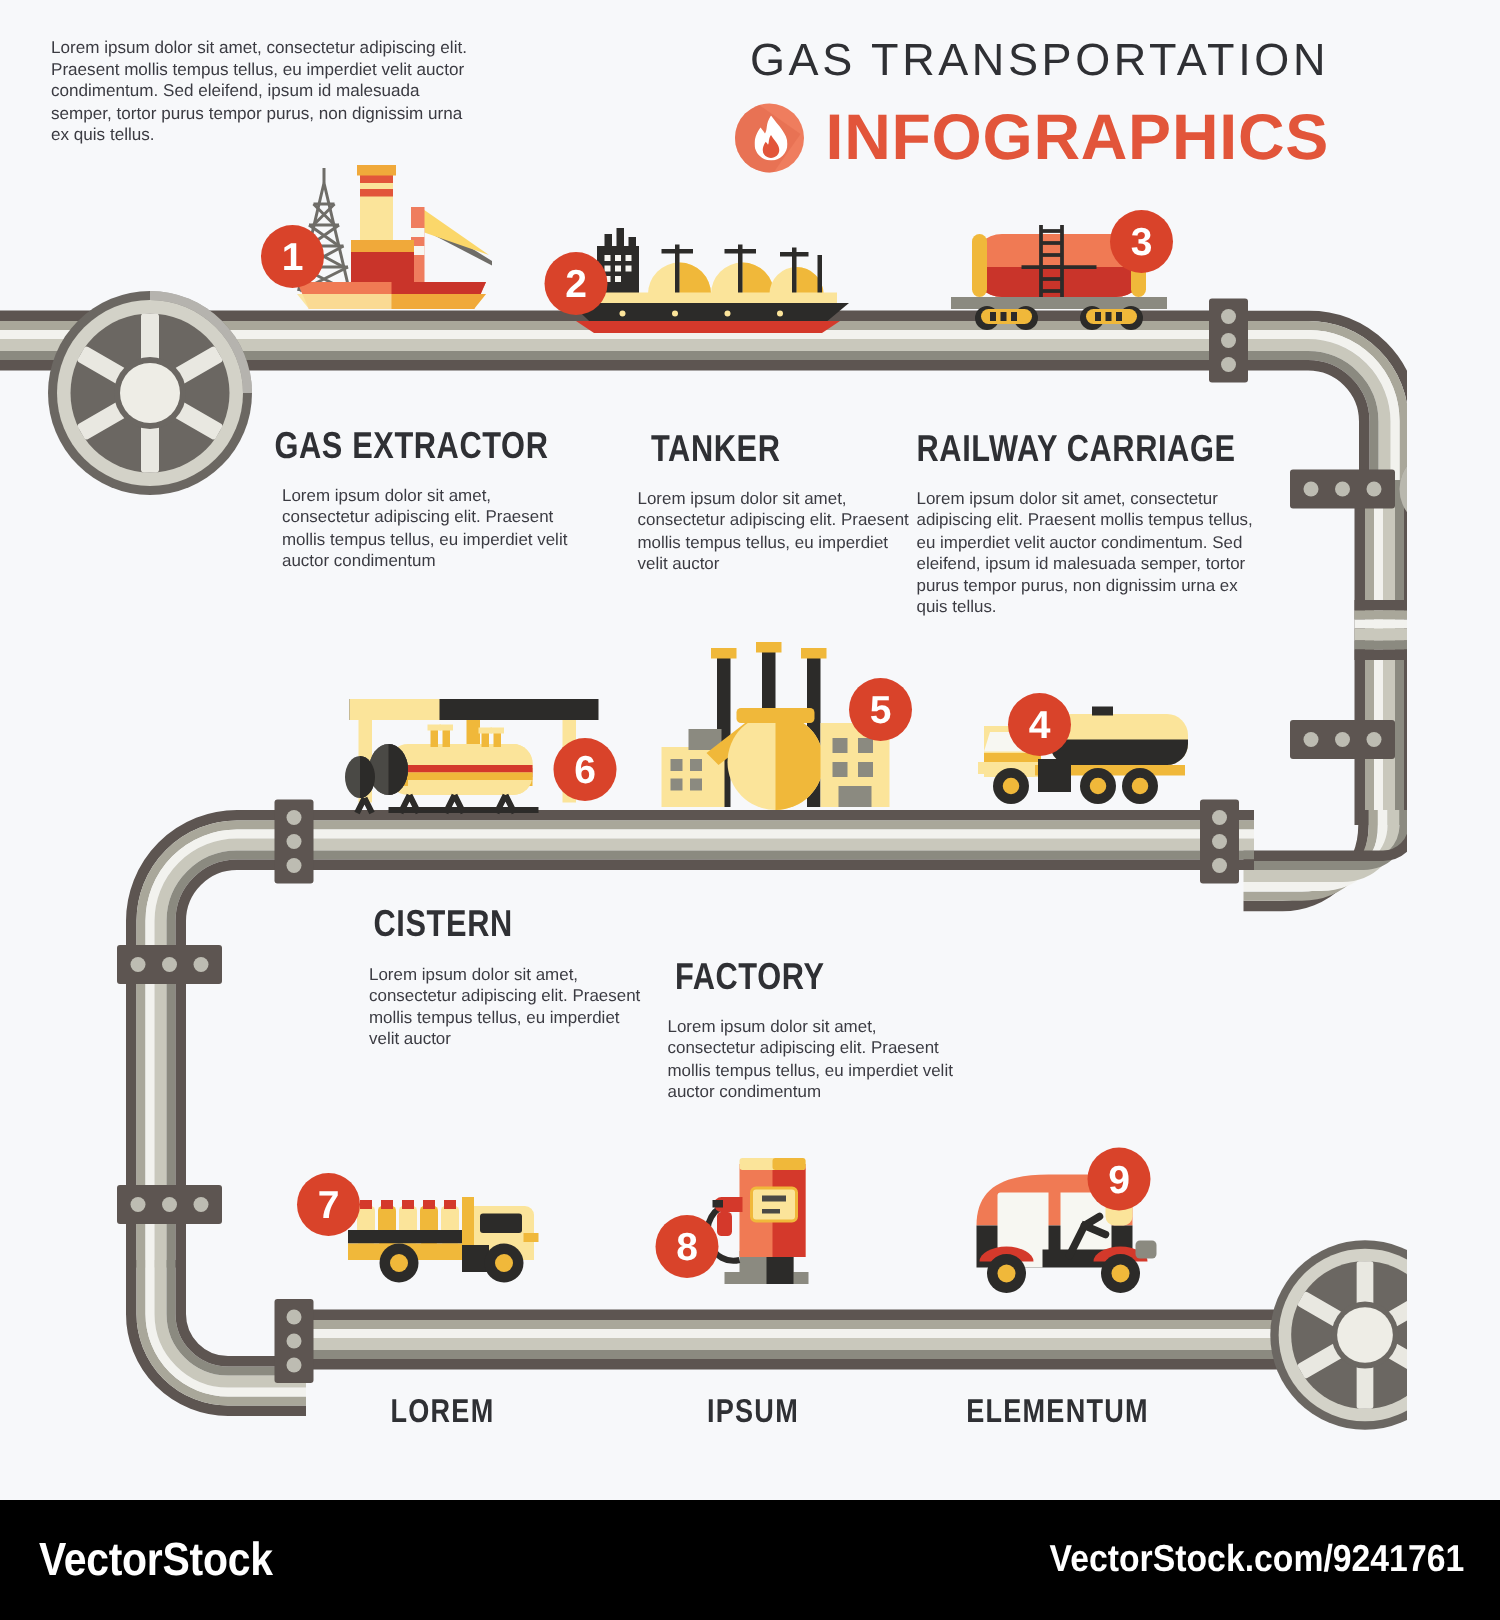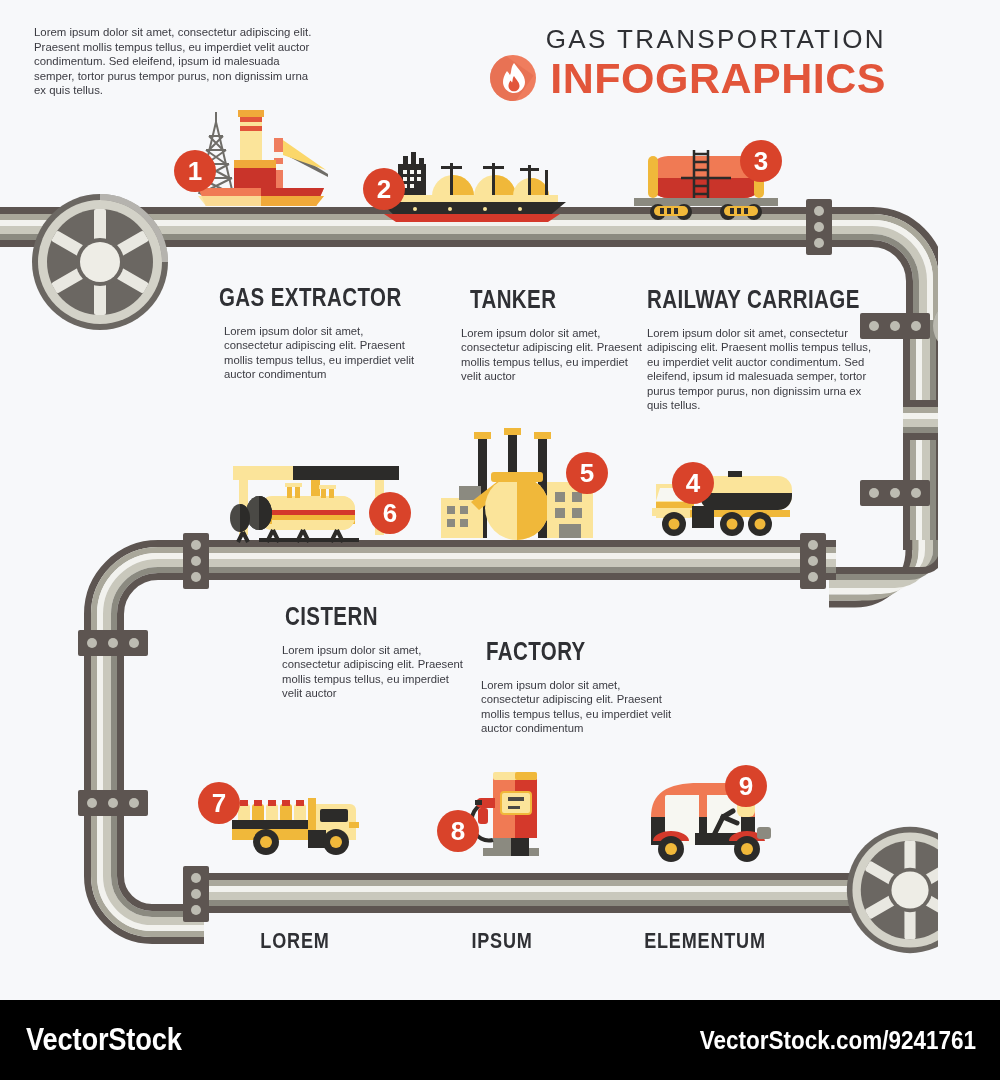--- a/index.html
+++ b/index.html
@@ -15,24 +15,24 @@
   
   .intro{
     position:absolute;left:34px;top:25px;width:288px;
     font-size:11.4px;line-height:14.6px;color:#3b3b42;
   }
 
   
   .title-block{position:absolute;right:52px;top:24px;text-align:right;}
   .title-top{
     font-family:"Liberation Sans",sans-serif;
-    font-size:26px;letter-spacing:2.4px;color:#2f3034;font-weight:400;
+    font-size:30px;letter-spacing:2.4px;color:#2f3034;font-weight:400;
     white-space:nowrap;
   }
-  .title-row2{display:flex;align-items:center;justify-content:flex-end;margin-top:0;}
+  .title-row2{display:flex;align-items:center;justify-content:flex-end;margin-top:11px;}
   .flame-badge{
     width:46px;height:46px;border-radius:50%;
     background:#ef7d5e;position:relative;margin-right:14px;overflow:hidden;flex:0 0 auto;
   }
   .flame-badge .shadow{
     position:absolute;right:-6px;top:-6px;width:46px;height:58px;
     background:#e2694c;transform:rotate(35deg);transform-origin:0 0;opacity:.55;
   }
   .flame-badge svg{position:absolute;left:13px;top:8px;}
   .title-bot{
@@ -76,21 +76,21 @@
   
   .badge{
     position:absolute;width:42px;height:42px;border-radius:50%;
     background:#d9432a;color:#fff;font-size:26px;font-weight:700;
     display:flex;align-items:center;justify-content:center;
     font-family:"Liberation Sans",sans-serif;line-height:1;
     box-shadow:0 0 0 0 rgba(0,0,0,0);z-index:40;
   }
 
   
-  .sec{position:absolute;margin-left:36px;}
+  .sec{position:absolute;}
   .sec h3{
     margin:0 0 12px 0;
     font-family:"Liberation Sans Narrow","Liberation Sans",sans-serif;
     font-size:25px;font-weight:700;color:#2f3034;letter-spacing:.5px;
     transform:scaleX(.82);transform-origin:left center;white-space:nowrap;
   }
   .sec p{
     margin:0;font-size:11.3px;line-height:14.4px;color:#3b3b42;
   }
   .caption{

